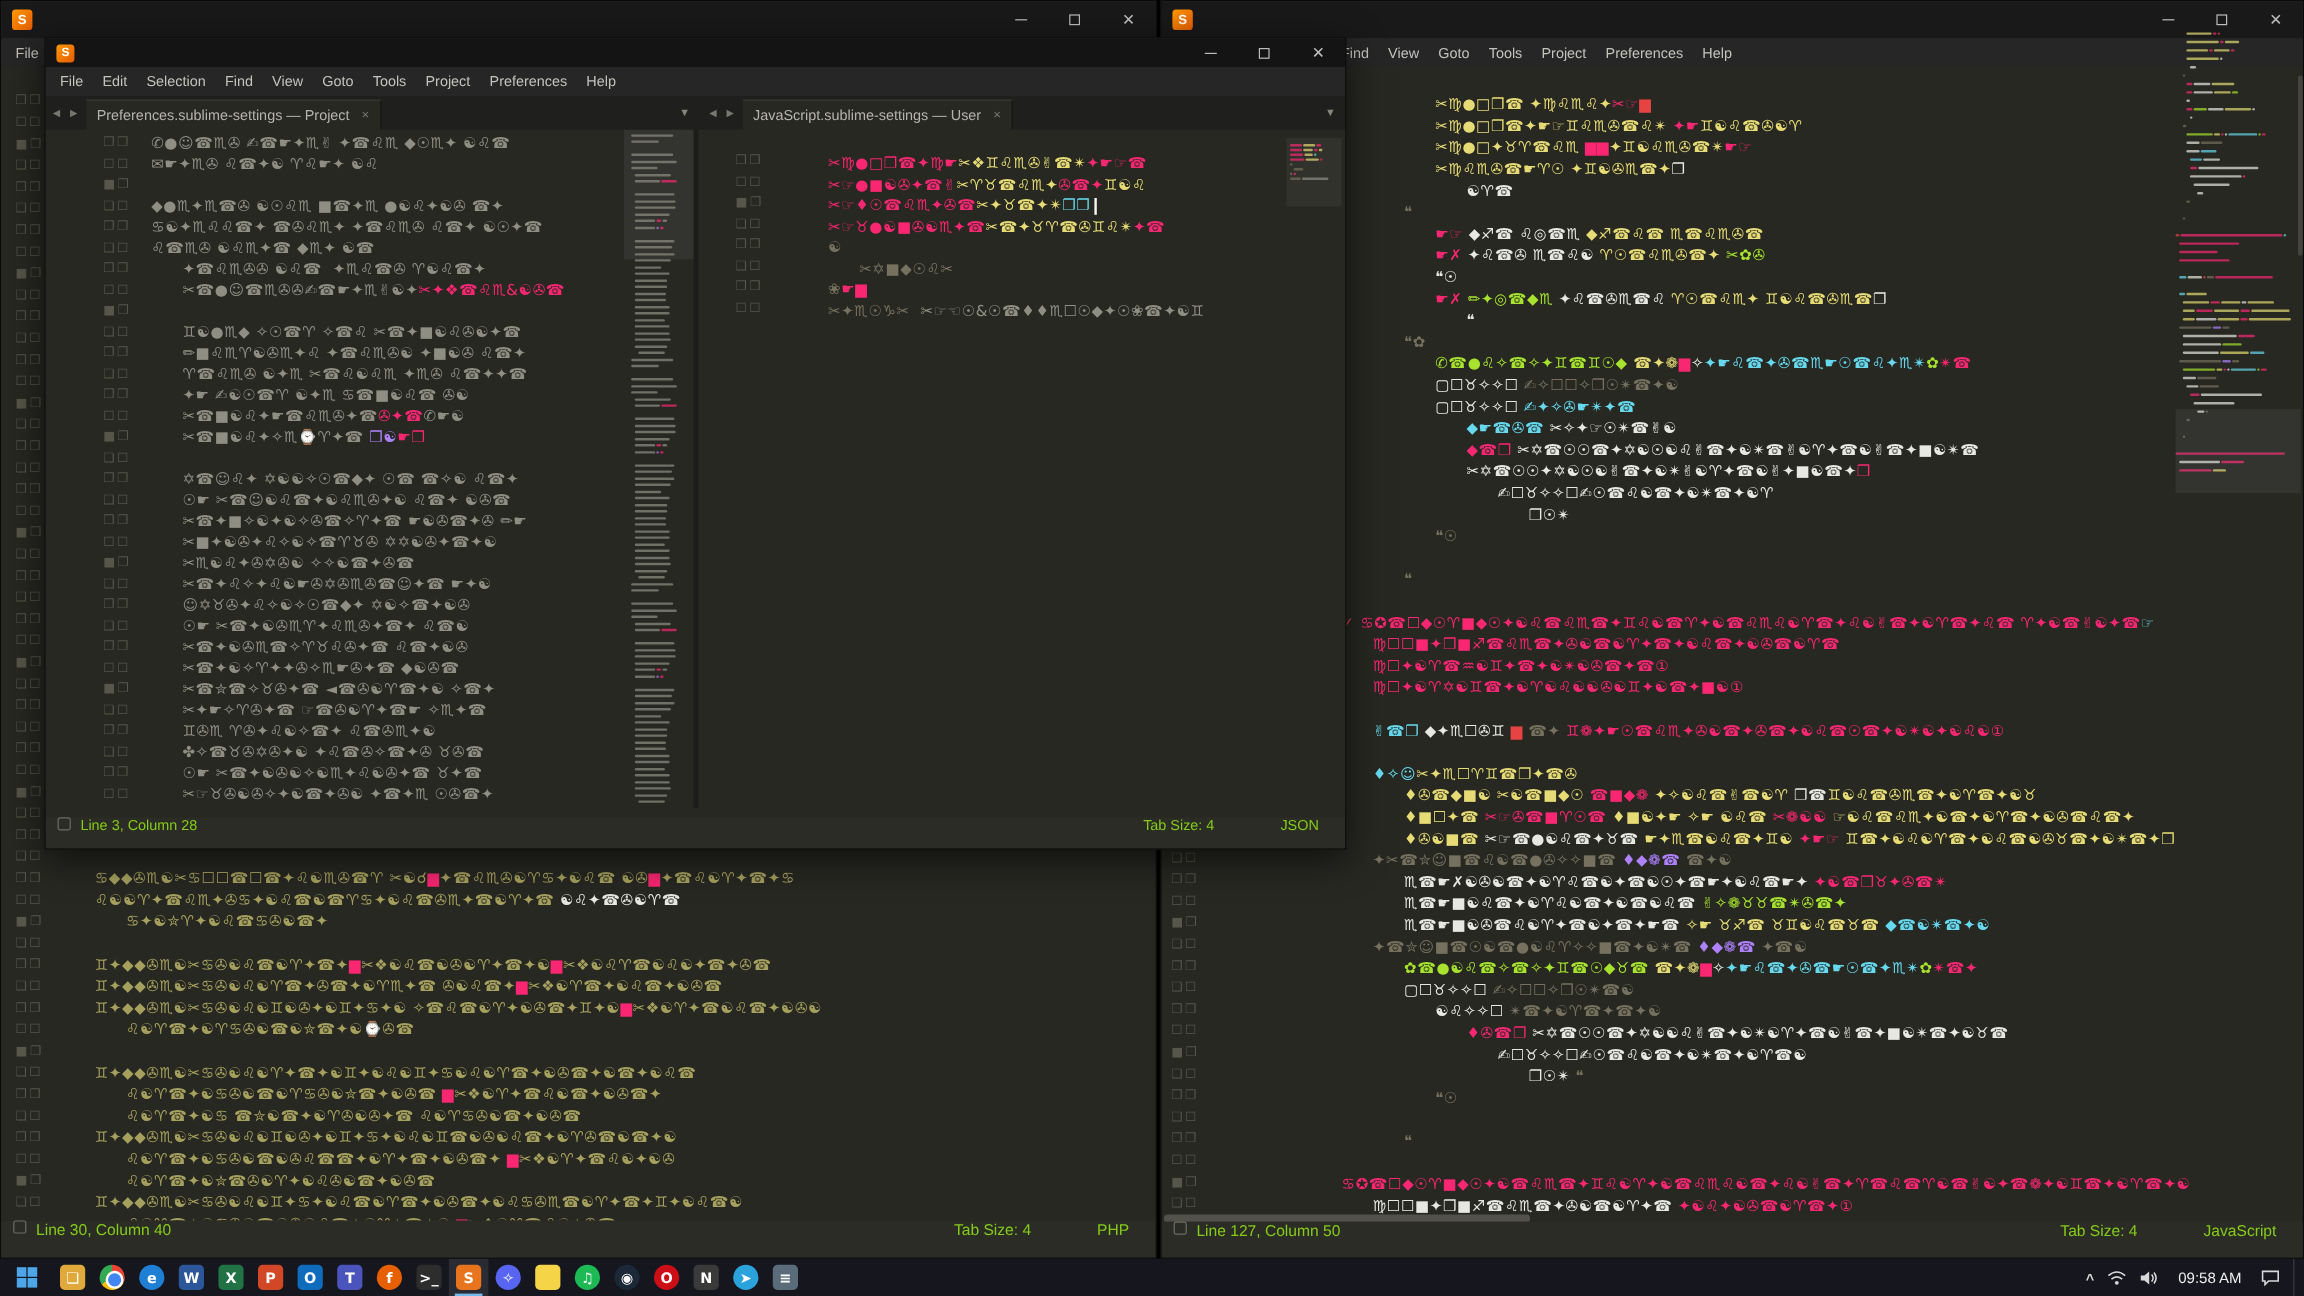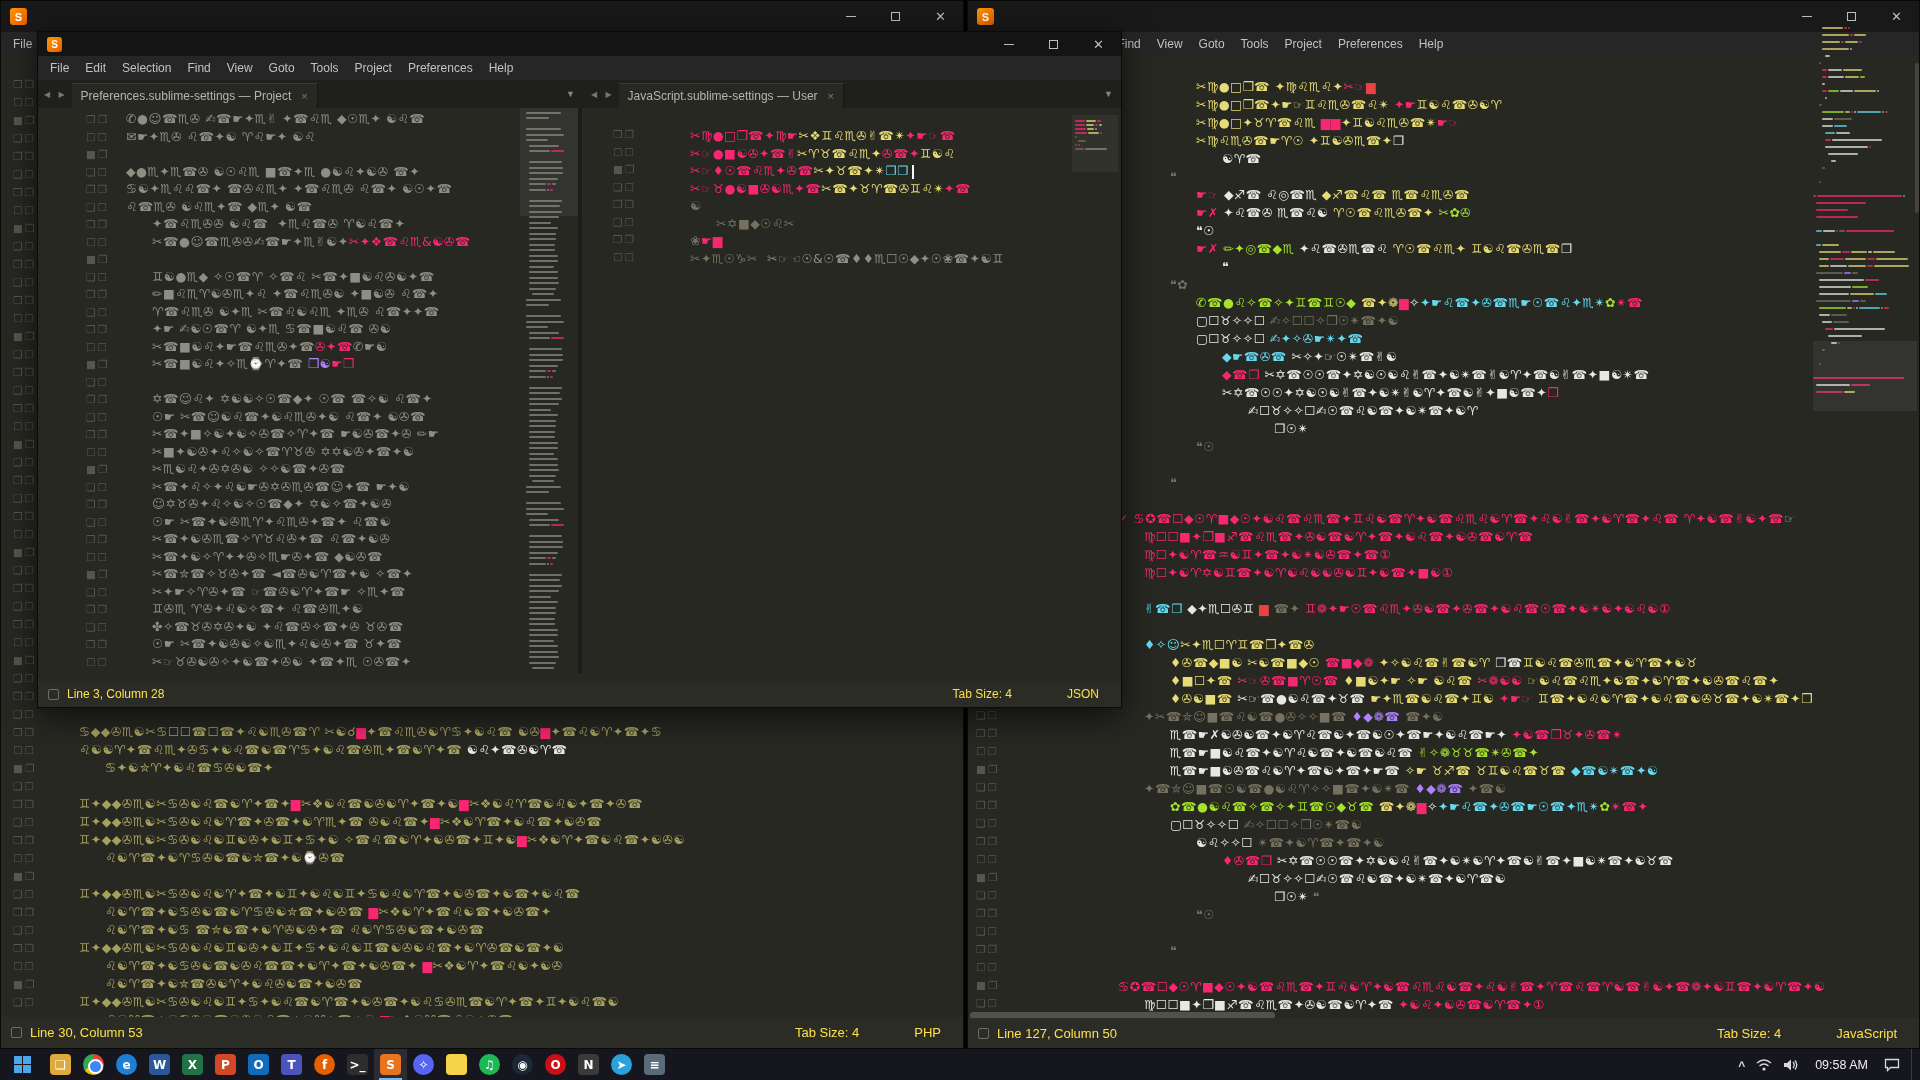--- a/index.html
+++ b/index.html
@@ -48,21 +48,21 @@
   .mmr span{height:2px;display:inline-block;opacity:.7;border-radius:1px;}
   .viewport{position:absolute;background:rgba(255,255,255,.06);}
   #vpL{left:482px;top:0;width:62px;height:108px;}
   #vpB{left:845px;top:340px;width:104px;height:70px;}
   #mmRbox{position:absolute;left:486px;top:7px;width:46px;height:57px;background:rgba(255,255,255,.05);padding:4px 3px;}
 
   .hscrollrow{position:absolute;height:10px;}
   #scB{left:0;top:1010px;width:953px;height:9px;}
   .thumb{position:absolute;top:1px;height:7px;border-radius:3px;background:#52524a;}
 
-  .statusbar{position:absolute;left:0;right:0;background:#2c2c27;display:flex;align-items:center;color:#fde047;font-size:13px;}
+  .statusbar{position:absolute;left:0;right:0;background:#2c2c27;display:flex;color:#84cc16;font-size:13px;}
   #stA{bottom:0;height:31px;}
   #stB{bottom:0;height:30px;}
   #stC{bottom:0;height:26px;font-size:12px;}
   .sticon{width:11px;height:11px;border:1px solid #6e6d63;border-radius:2px;margin:0 8px 0 10px;}
   .stspacer{flex:1;}
   .stitem{margin-right:55px;white-space:nowrap;}
   .stitem:last-child{margin-right:22px;}
 
   
   #taskbar{position:absolute;left:0;bottom:0;width:1920px;height:31px;background:#16161f;z-index:50;display:flex;align-items:center;}
@@ -178,21 +178,21 @@
         <div class="cl" style="left: 104px; top: 848px; font-size: 12.5px;"><span style="color: rgb(166, 160, 94);">♌☯♈☎✦☯♋✇☯☎☯♈♋✇☯✮☎✦☯✇☎ </span><span style="color: rgb(249, 38, 114);">▆</span><span style="color: rgb(166, 160, 94);">✂❖☯♈✦☎♌☯☎✦☯✇☎✦</span></div>
         <div class="cl" style="left: 104px; top: 866px; font-size: 12.5px;"><span style="color: rgb(166, 160, 94);">♌☯♈☎✦☯♋ ☎✮☯☎✦☯♈✇☯✇✦☎ ♌☯♈♋✇☯☎✦☯✇☎</span></div>
         <div class="cl" style="left: 78px; top: 884px; font-size: 12.5px;"><span style="color: rgb(166, 160, 94);">♊✦◆◆✇♏☯✂♋✇☯♌☯♊☯✇✦☯♊✦♋✦☯♌☯♊☎☯✇☯♌☎✦☯♈✇☎☯☎✦☯</span></div>
         <div class="cl" style="left: 104px; top: 902px; font-size: 12.5px;"><span style="color: rgb(166, 160, 94);">♌☯♈☎✦☯♋✇☯☎☯✇♌☎☎✦☯♈✦☎✦☯✇☎✦ </span><span style="color: rgb(249, 38, 114);">▆</span><span style="color: rgb(166, 160, 94);">✂❖☯♈✦☎♌☯✦☯✇</span></div>
         <div class="cl" style="left: 104px; top: 920px; font-size: 12.5px;"><span style="color: rgb(166, 160, 94);">♌☯♈☎✦☯✮☎✇☯♈✦☯♌✇☯☎✦☯✇☎</span></div>
         <div class="cl" style="left: 78px; top: 938px; font-size: 12.5px;"><span style="color: rgb(166, 160, 94);">♊✦◆◆✇♏☯✂♋✇☯♌☯♊✦♋✦☯♌☎☯♈☎✦☯✇☎✦☯♌♋✇♏☎☯♈✦☎✦♊✦☯♌☎☯</span></div>
         <div class="cl" style="left: 104px; top: 956px; font-size: 12.5px;"><span style="color: rgb(166, 160, 94);">♌☯♈☎✦☯♋✇☯☎☯✇☯♌☎✦☯♈✦☎✦☯ </span><span style="color: rgb(249, 38, 114);">▆</span><span style="color: rgb(166, 160, 94);">✂❖☯♈☎♌☯✦✇☎</span></div>
       </div>
     <div class="statusbar" id="stA">
       <span class="sticon"></span>
-      <span class="stitem">Line 30, Column 53</span>
+      <span class="stitem">Line 30, Column 40</span>
       <span class="stspacer"></span>
       <span class="stitem">Tab Size: 4</span>
       <span class="stitem">PHP</span>
     </div>
   </section>
 
   <section class="win" id="winB">
     <div class="titlebar">
       <span class="appicon">S</span>
       <span class="tspacer"></span>

